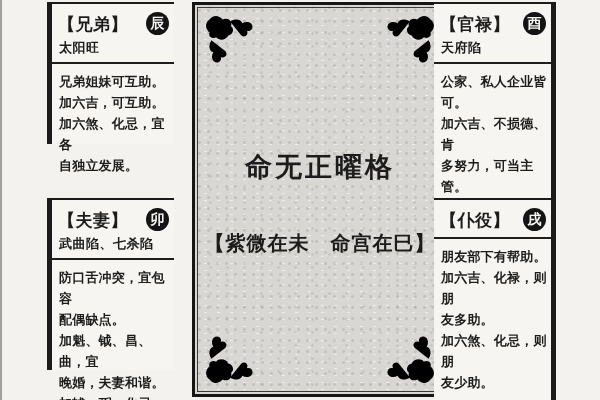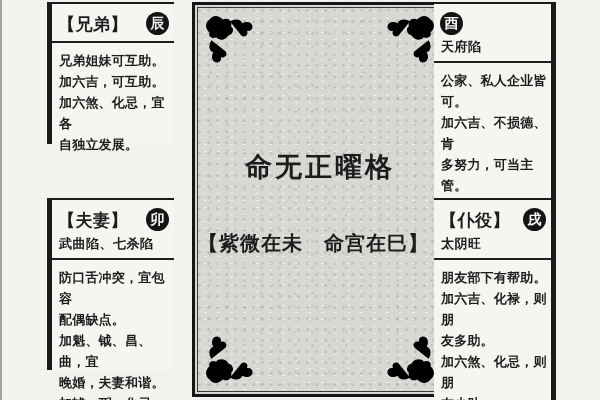--- a/index.html
+++ b/index.html
@@ -37,21 +37,21 @@
     background-color:#d9d7d3;
     background-image:
       radial-gradient(rgba(110,108,102,.20) 1px, transparent 1.6px),
       radial-gradient(rgba(255,255,255,.55) 1px, transparent 1.6px),
       radial-gradient(rgba(90,88,84,.13) 1.2px, transparent 2px);
     background-size:9px 11px,13px 7px,17px 13px;
     background-position:0 0,4px 3px,7px 9px;}
   .plaque-inner{position:absolute;inset:2px;border:1px solid #3a3a38;}
   .plaque-title{position:absolute;left:0;top:141px;width:100%;text-align:center;
     font-size:27px;font-weight:800;letter-spacing:3px;}
-  .plaque-sub{position:absolute;left:0;top:222px;width:100%;
+  .plaque-sub{position:absolute;left:0;top:222px;width:100%;text-align:center;
     font-size:20px;font-weight:800;letter-spacing:1px;white-space:nowrap;}
 
   .orn{position:absolute;width:56px;height:56px;}
   .orn svg{width:100%;height:100%;}
   .orn.tl{left:6px;top:6px;}
   .orn.tr{right:6px;top:6px;transform:scaleX(-1);}
   .orn.bl{left:6px;bottom:6px;transform:scaleY(-1);}
   .orn.br{right:6px;bottom:6px;transform:scale(-1,-1);}
 </style>
 </head>
@@ -71,20 +71,21 @@
         <path d="M14,33 C12,36 13,39 16,40"></path>
       </symbol>
     </defs>
   </svg>
 
   <div class="panel left-col" id="p-xiongdi">
     <div class="header-row">
       <span class="palace-name">【兄弟】</span>
       <span class="branch-badge">辰</span>
     </div>
+    <div class="stars">太阳旺</div>
     <div class="rule"></div>
     <div class="notes">兄弟姐妹可互助。
 加六吉，可互助。
 加六煞、化忌，宜各
 自独立发展。</div>
   </div>
 
   <div class="panel left-col" id="p-fuqi">
     <div class="header-row">
       <span class="palace-name">【夫妻】</span>
@@ -120,38 +121,38 @@
         <svg viewBox="0 0 60 60">
             <use href="#cornerOrn"></use>
           </svg></span>
       <div class="plaque-title">命无正曜格</div>
       <div class="plaque-sub">【紫微在未　命宫在巳】</div>
     </div>
   </div>
 
   <div class="panel right-col" id="p-guanlu">
     <div class="header-row">
+      <span class="palace-name">【官禄】</span>
       <span class="branch-badge">酉</span>
     </div>
     <div class="stars">天府陷</div>
     <div class="rule"></div>
     <div class="notes">公家、私人企业皆
 可。
 加六吉、不损德、肯
 多努力，可当主管。
 加六煞，事业有起
 伏。</div>
   </div>
 
   <div class="panel right-col" id="p-puyi">
     <div class="header-row">
       <span class="palace-name">【仆役】</span>
       <span class="branch-badge">戌</span>
     </div>
-    <div class="stars">太阴旺</div>
     <div class="rule"></div>
     <div class="notes">朋友部下有帮助。
 加六吉、化禄，则朋
 友多助。
 加六煞、化忌，则朋
 友少助。</div>
   </div>
 </div>
 
 </body></html>

